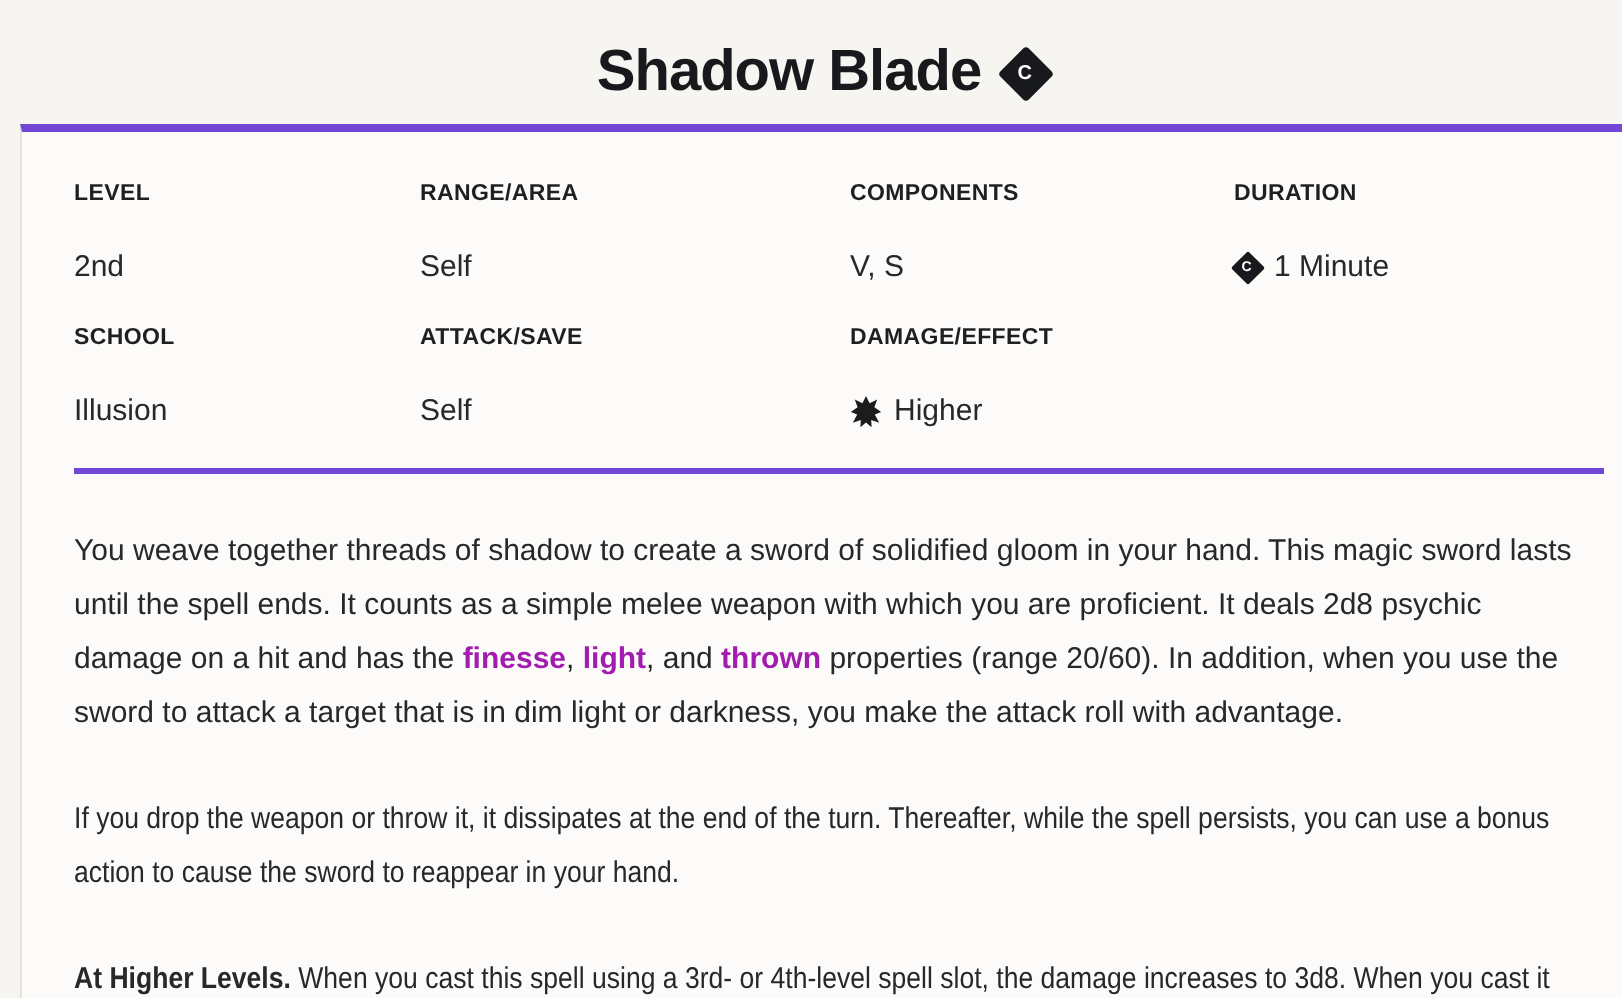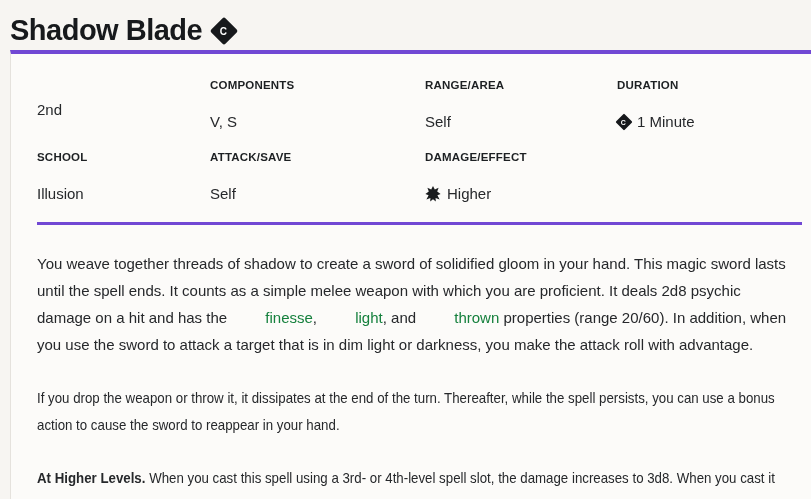--- a/index.html
+++ b/index.html
@@ -9,21 +9,22 @@
     background: #f7f5f2;
     color: #25282b;
   }
   .page { width: 811px; height: 499px; position: relative; }
 
   
   .title-row {
     padding: 11px 0 0 10px;
     display: flex;
     align-items: center;
-    height: 50px;
+    height: 62px;
+    justify-content: center;
   }
   h1.spell-title {
     font-size: 29px;
     font-weight: 700;
     letter-spacing: -0.5px;
     color: #17191c;
     line-height: 1;
   }
   .diamond {
     display: inline-flex;
@@ -86,25 +87,24 @@
     line-height: 27px;
     color: #26282b;
   }
   .description p + p { margin-top: 26px; }
   .condensed {
     width: 113%;
     transform: scaleX(0.885);
     transform-origin: left top;
   }
   a.tooltip-link {
-    color: #15803d;
-    font-weight: 400;
+    color: #a21caf;
+    font-weight: 700;
     text-decoration: none;
     cursor: pointer;
-    margin-left: 34px;
   }
   .lead-in { font-weight: 700; }
 
   .psychic-icon { margin: 0 6px 0 0; flex: 0 0 auto; }
 </style>
 </head>
 <body>
 
 <div class="page">
 
@@ -113,32 +113,33 @@
     <span class="diamond diamond-lg">
       <span>C</span>
     </span>
   </div>
 
   <div class="panel">
 
     <div class="stats">
 
       <div class="stat">
+        <div class="stat-label">LEVEL</div>
         <div class="stat-value">2nd</div>
       </div>
 
 
       <div class="stat">
-        <div class="stat-label">COMPONENTS</div>
-        <div class="stat-value">V, S</div>
+        <div class="stat-label">RANGE/AREA</div>
+        <div class="stat-value">Self</div>
       </div>
 
       <div class="stat">
-        <div class="stat-label">RANGE/AREA</div>
-        <div class="stat-value">Self</div>
+        <div class="stat-label">COMPONENTS</div>
+        <div class="stat-value">V, S</div>
       </div>
 
       <div class="stat">
         <div class="stat-label">DURATION</div>
         <div class="stat-value">
           <span class="diamond diamond-sm">
             <span>C</span>
           </span>
           <span>1 Minute</span>
         </div>

